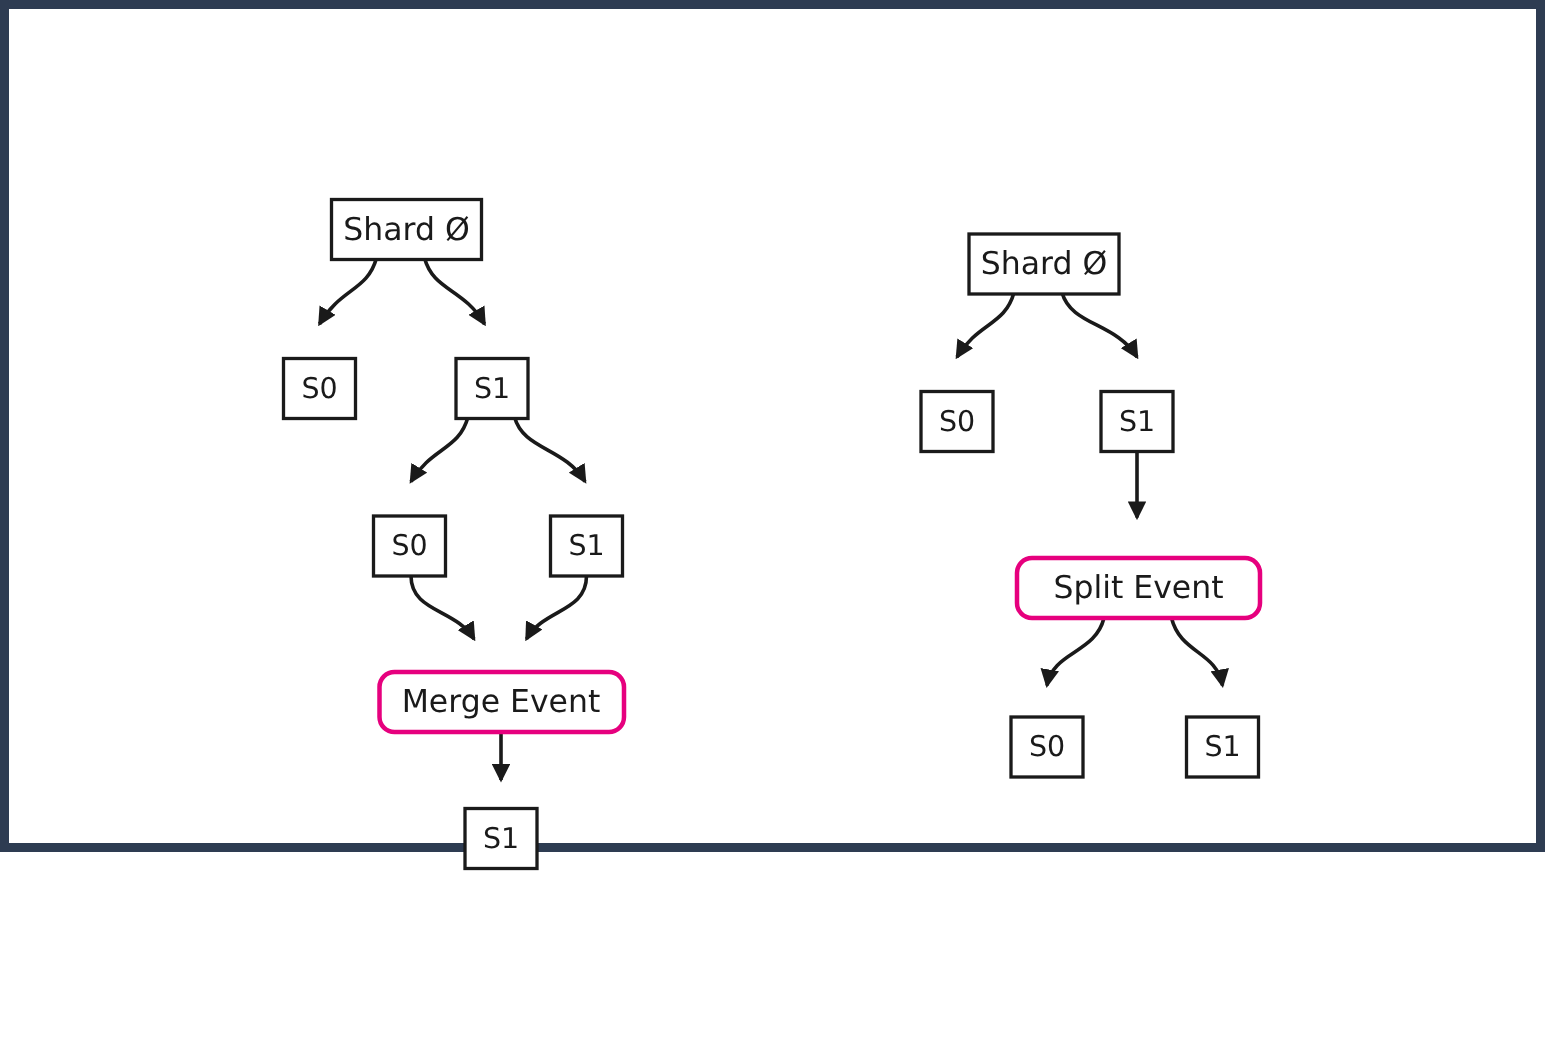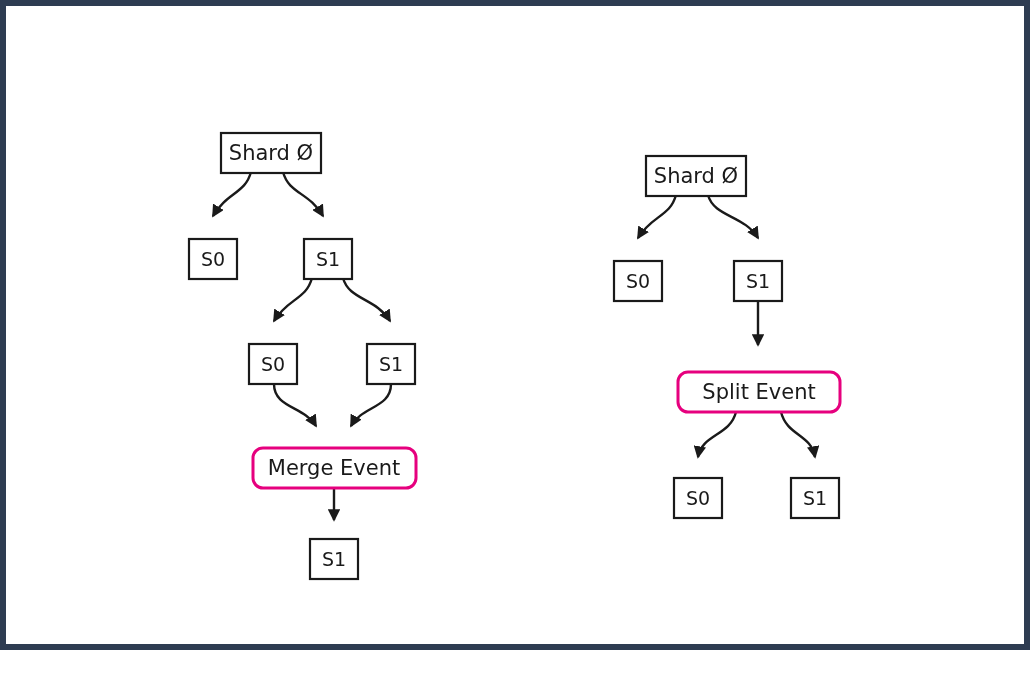--- a/index.html
+++ b/index.html
@@ -9,21 +9,21 @@
   }
   body {
     width: 1030px;
     height: 697px;
     font-family: "DejaVu Sans", "Liberation Sans", sans-serif;
     overflow: hidden;
   }
   #frame {
     position: relative;
     width: 1030px;
-    height: 650px;
+    height: 568px;
     box-sizing: border-box;
     background: #be185d;
     border: 6px solid #2e3c52;
   }
   #canvas {
     position: absolute;
     left: 0;
     top: 0;
     right: 0;
     bottom: 0;

